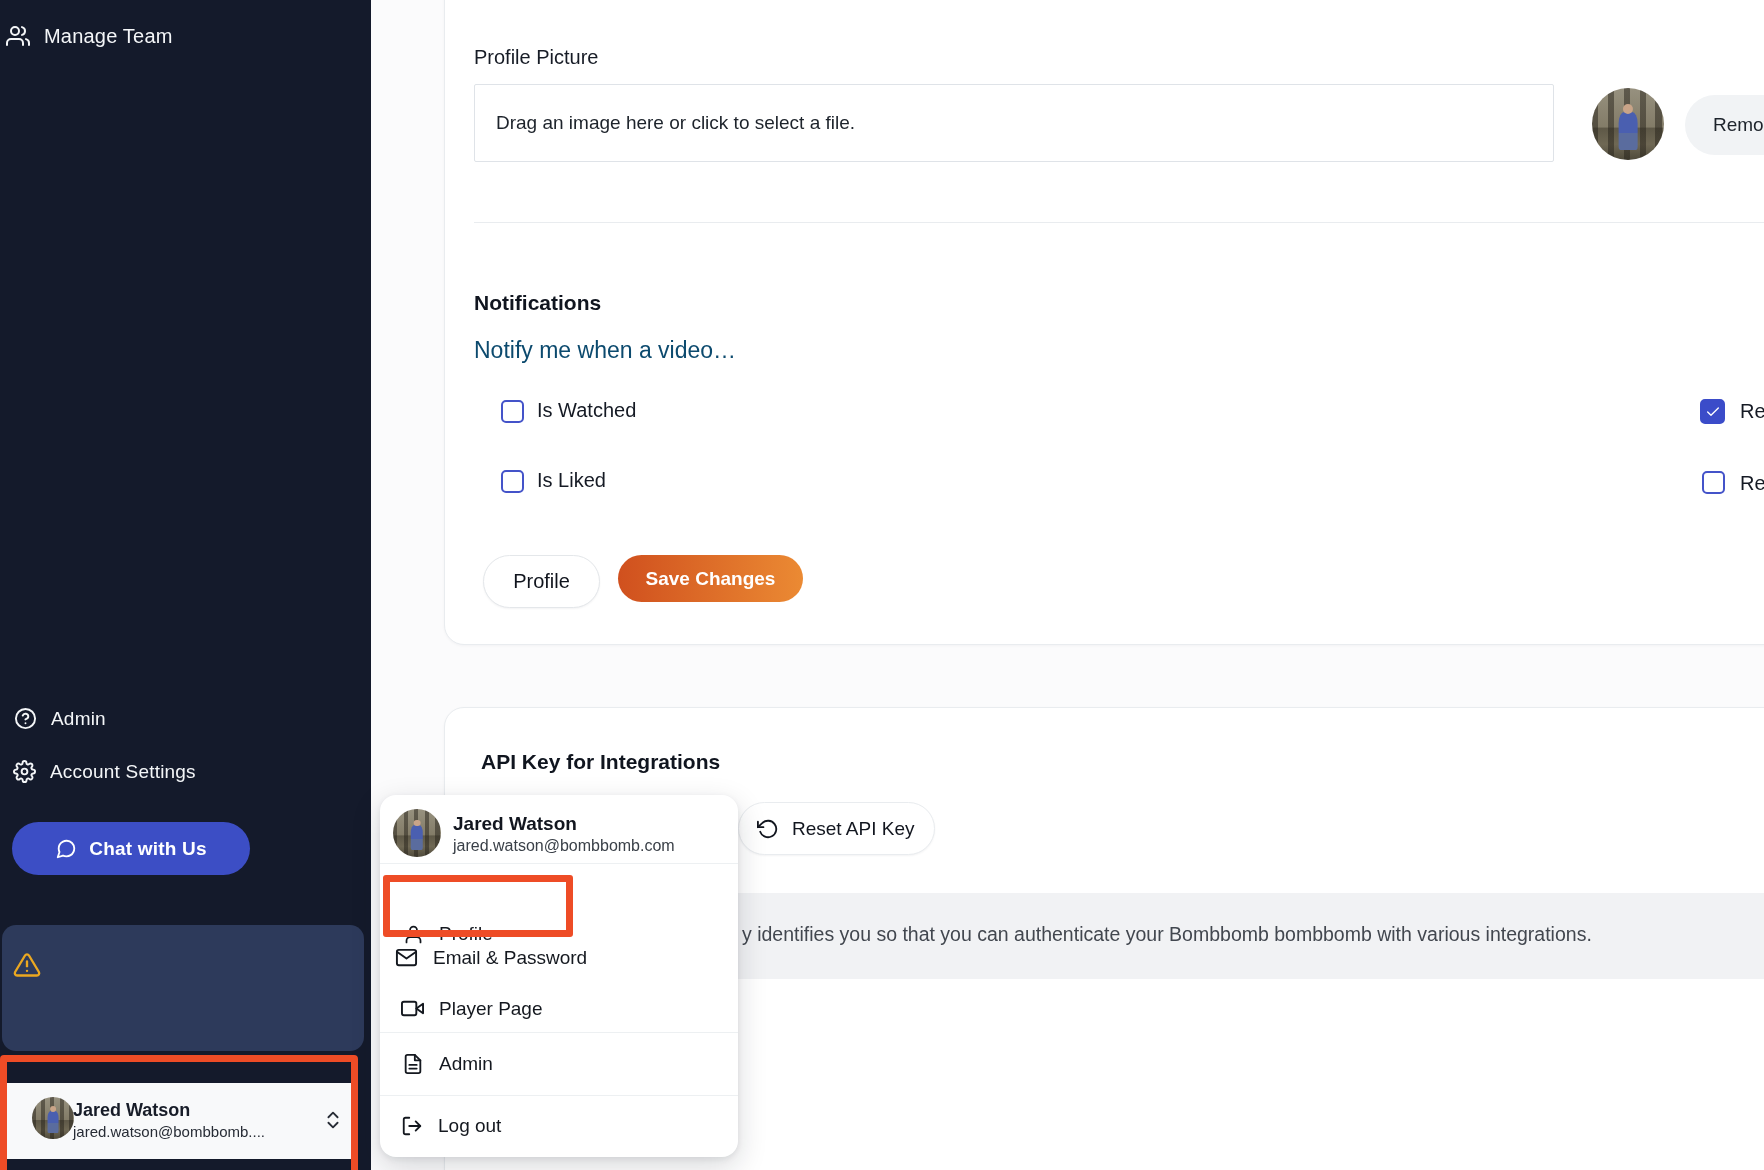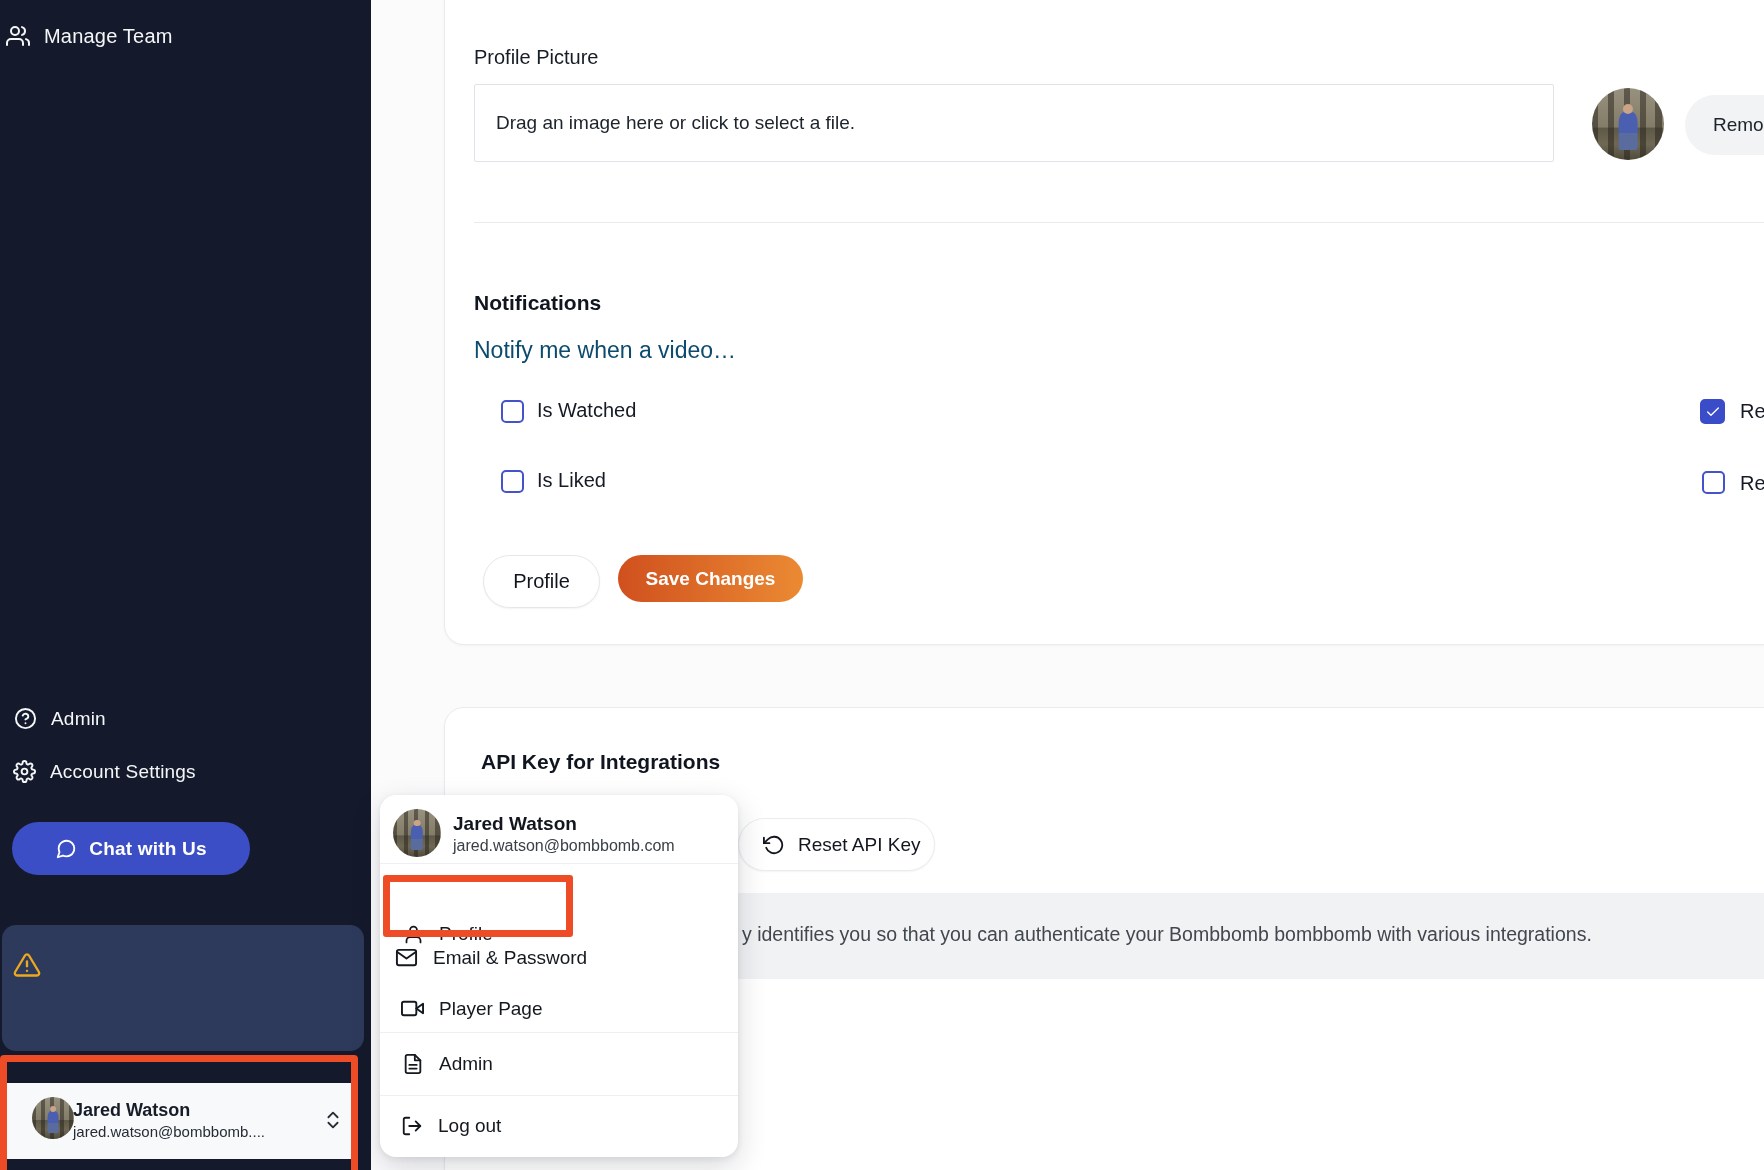--- a/index.html
+++ b/index.html
@@ -61,22 +61,22 @@
   .cb-label { position:absolute; font-size:20px; color:#151a24; cursor:pointer; }
 
   #cancel-btn { left:483px; top:555px; width:117px; height:53px; border-radius:27px; border:1px solid #e4e7ea;
                 justify-content:center; font-size:20px; color:#10141d; box-shadow:0 1px 2px rgba(16,24,40,.05); }
   #save-btn { left:618px; top:555px; width:185px; height:47px; border-radius:27px;
               background:linear-gradient(90deg,#d0501e,#eb8a33); justify-content:center;
               font-size:19px; font-weight:700; color:#fff; border:none; }
   .pill.abs { position:absolute; }
 
   #reset-btn { left:738px; top:802px; width:197px; height:53px; border:1px solid #e9ecef; border-radius:27px;
-               gap:13px; padding-left:24px; font-size:19px; color:#12161f;
-               box-shadow:0 1px 2px rgba(16,24,40,.05);margin-top:16px; }
+               gap:13px; padding-left:18px; font-size:19px; color:#12161f;
+               box-shadow:0 1px 2px rgba(16,24,40,.05); }
 
   #api-desc-bar { position:absolute; left:474px; top:892px; width:1292px; height:86px; background:#f1f2f4; }
   #api-desc { position:absolute; left:742px; top:923px; font-size:19.5px; color:#42474f; }
 
   
   #popup { position:absolute; left:380px; top:795px; width:358px; height:362px; background:#fff;
            border-radius:16px; box-shadow:0 10px 30px rgba(16,24,40,.16), 0 2px 6px rgba(16,24,40,.08); z-index:50; }
   .menu-item { position:absolute; display:flex; align-items:center; gap:15px; color:#14181f;
                font-size:19px; cursor:pointer; }
   .menu-item svg { stroke:#14181f; }

